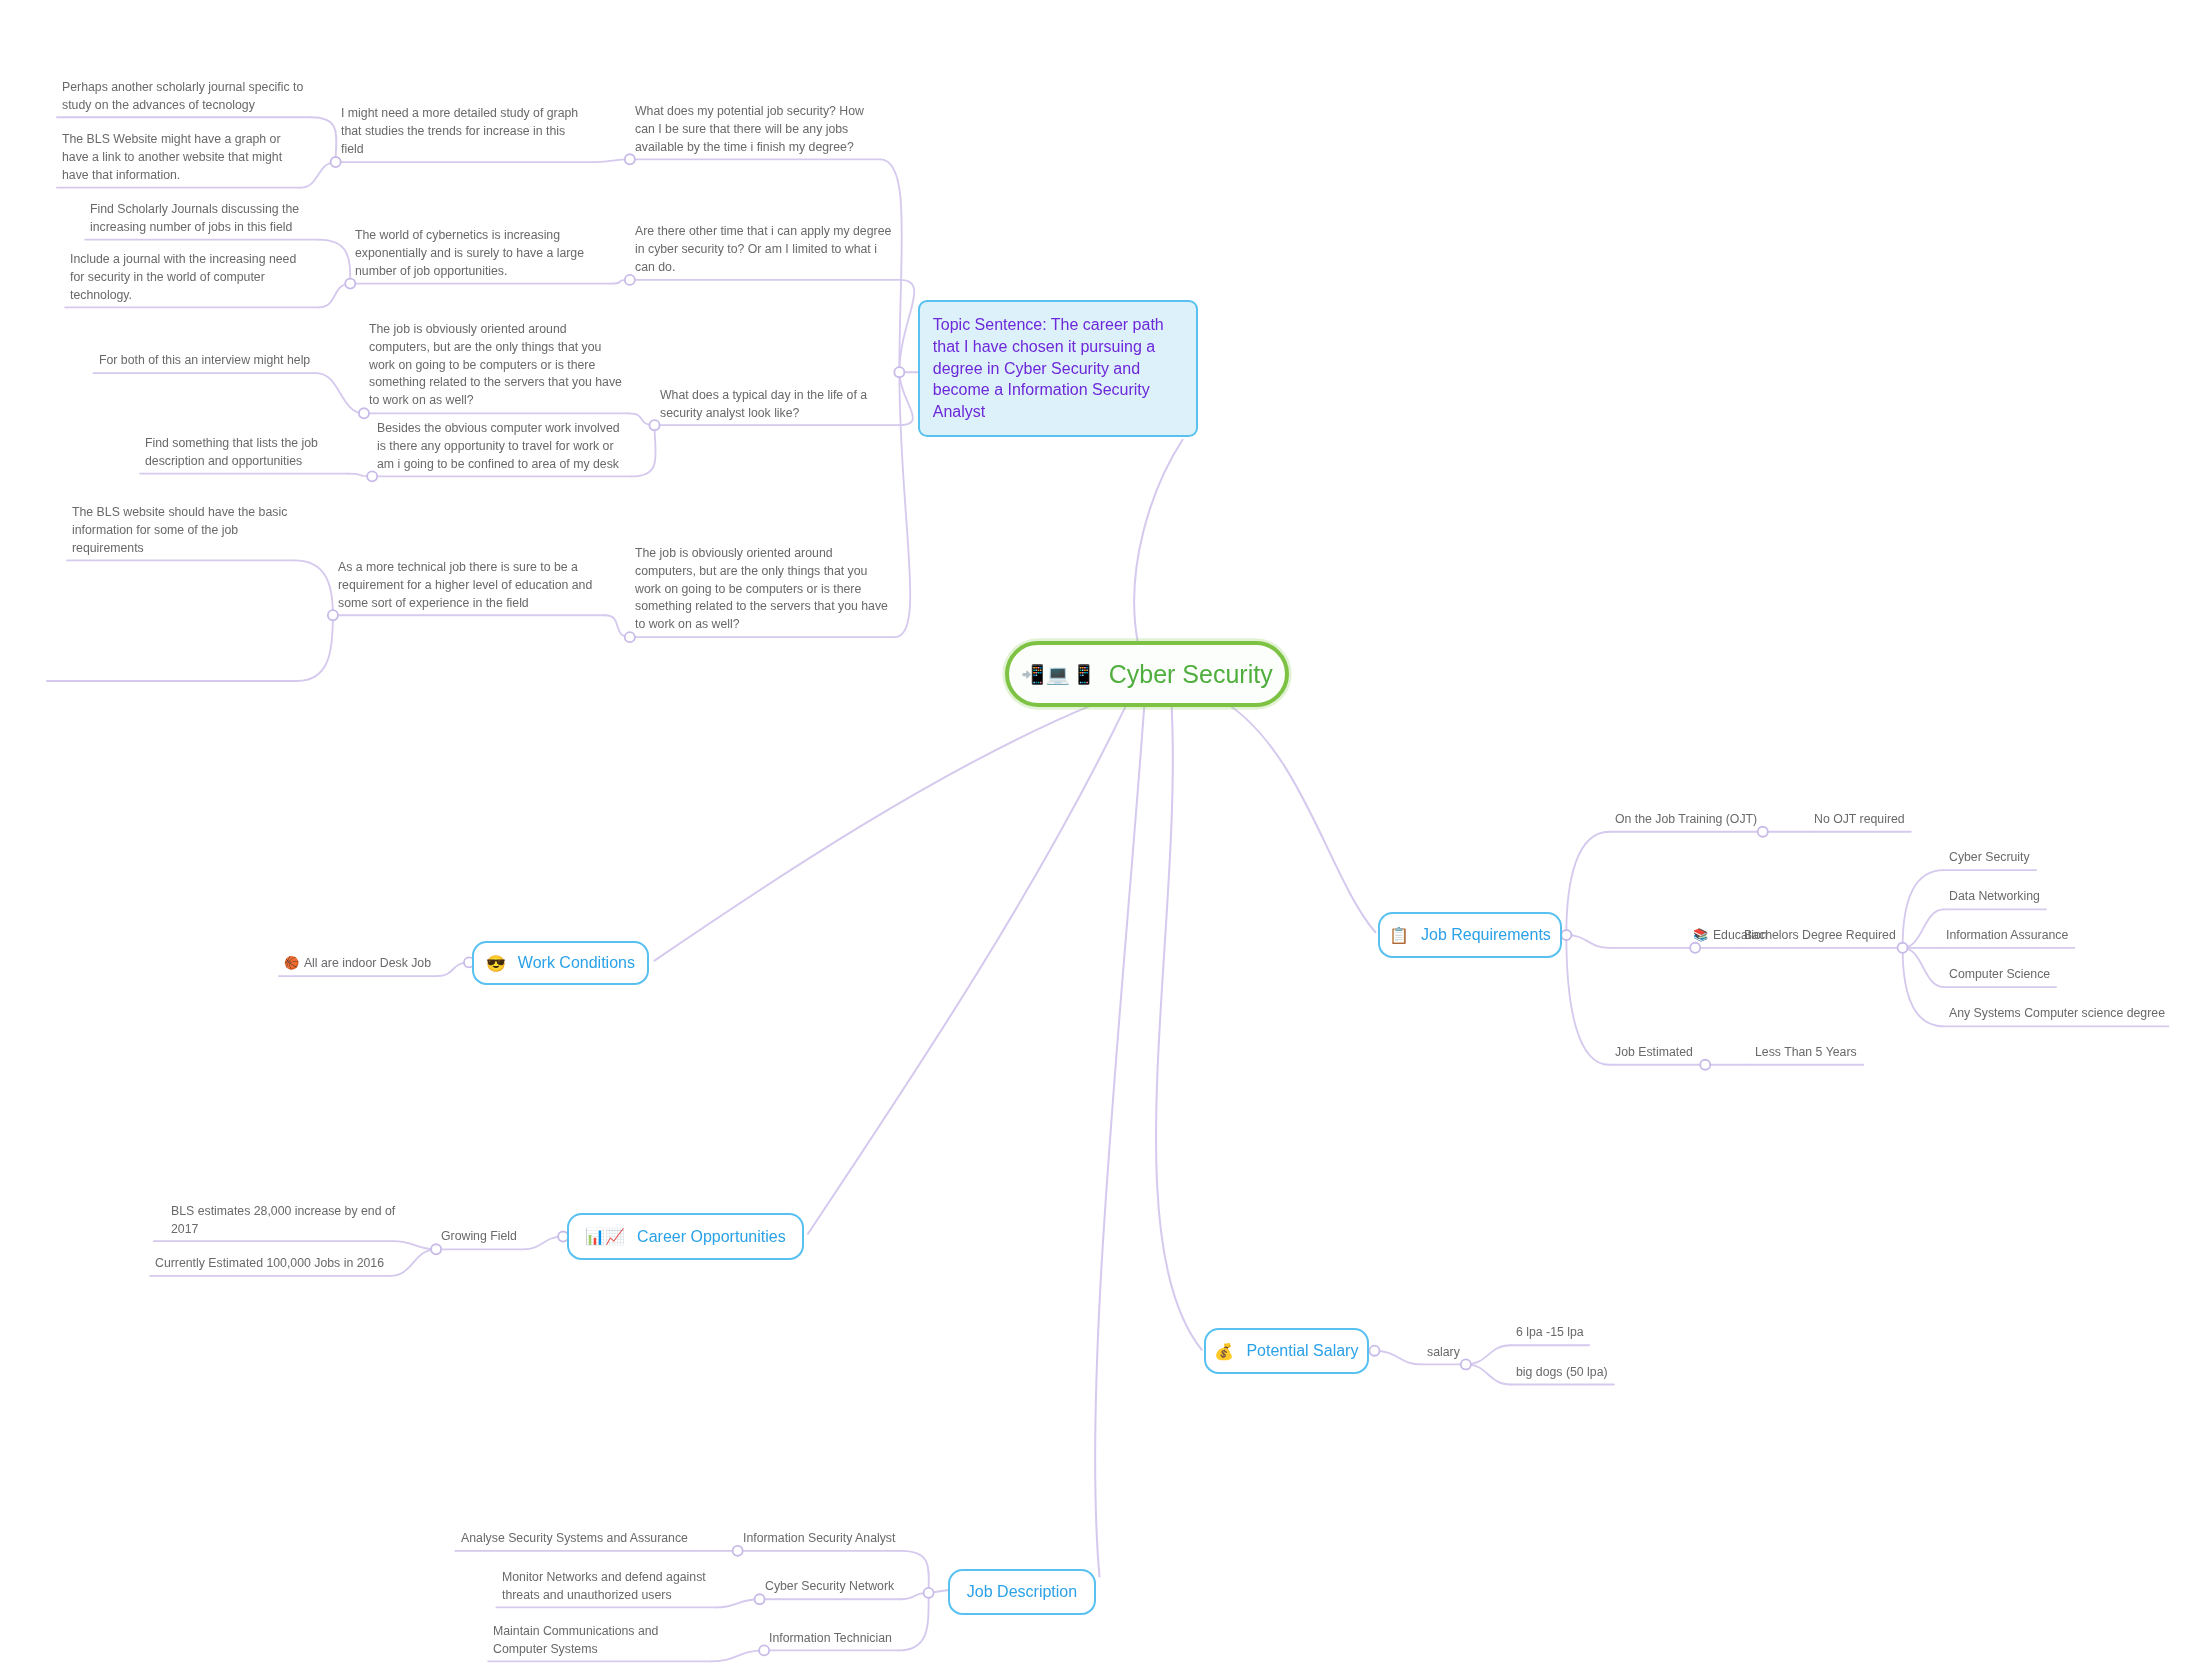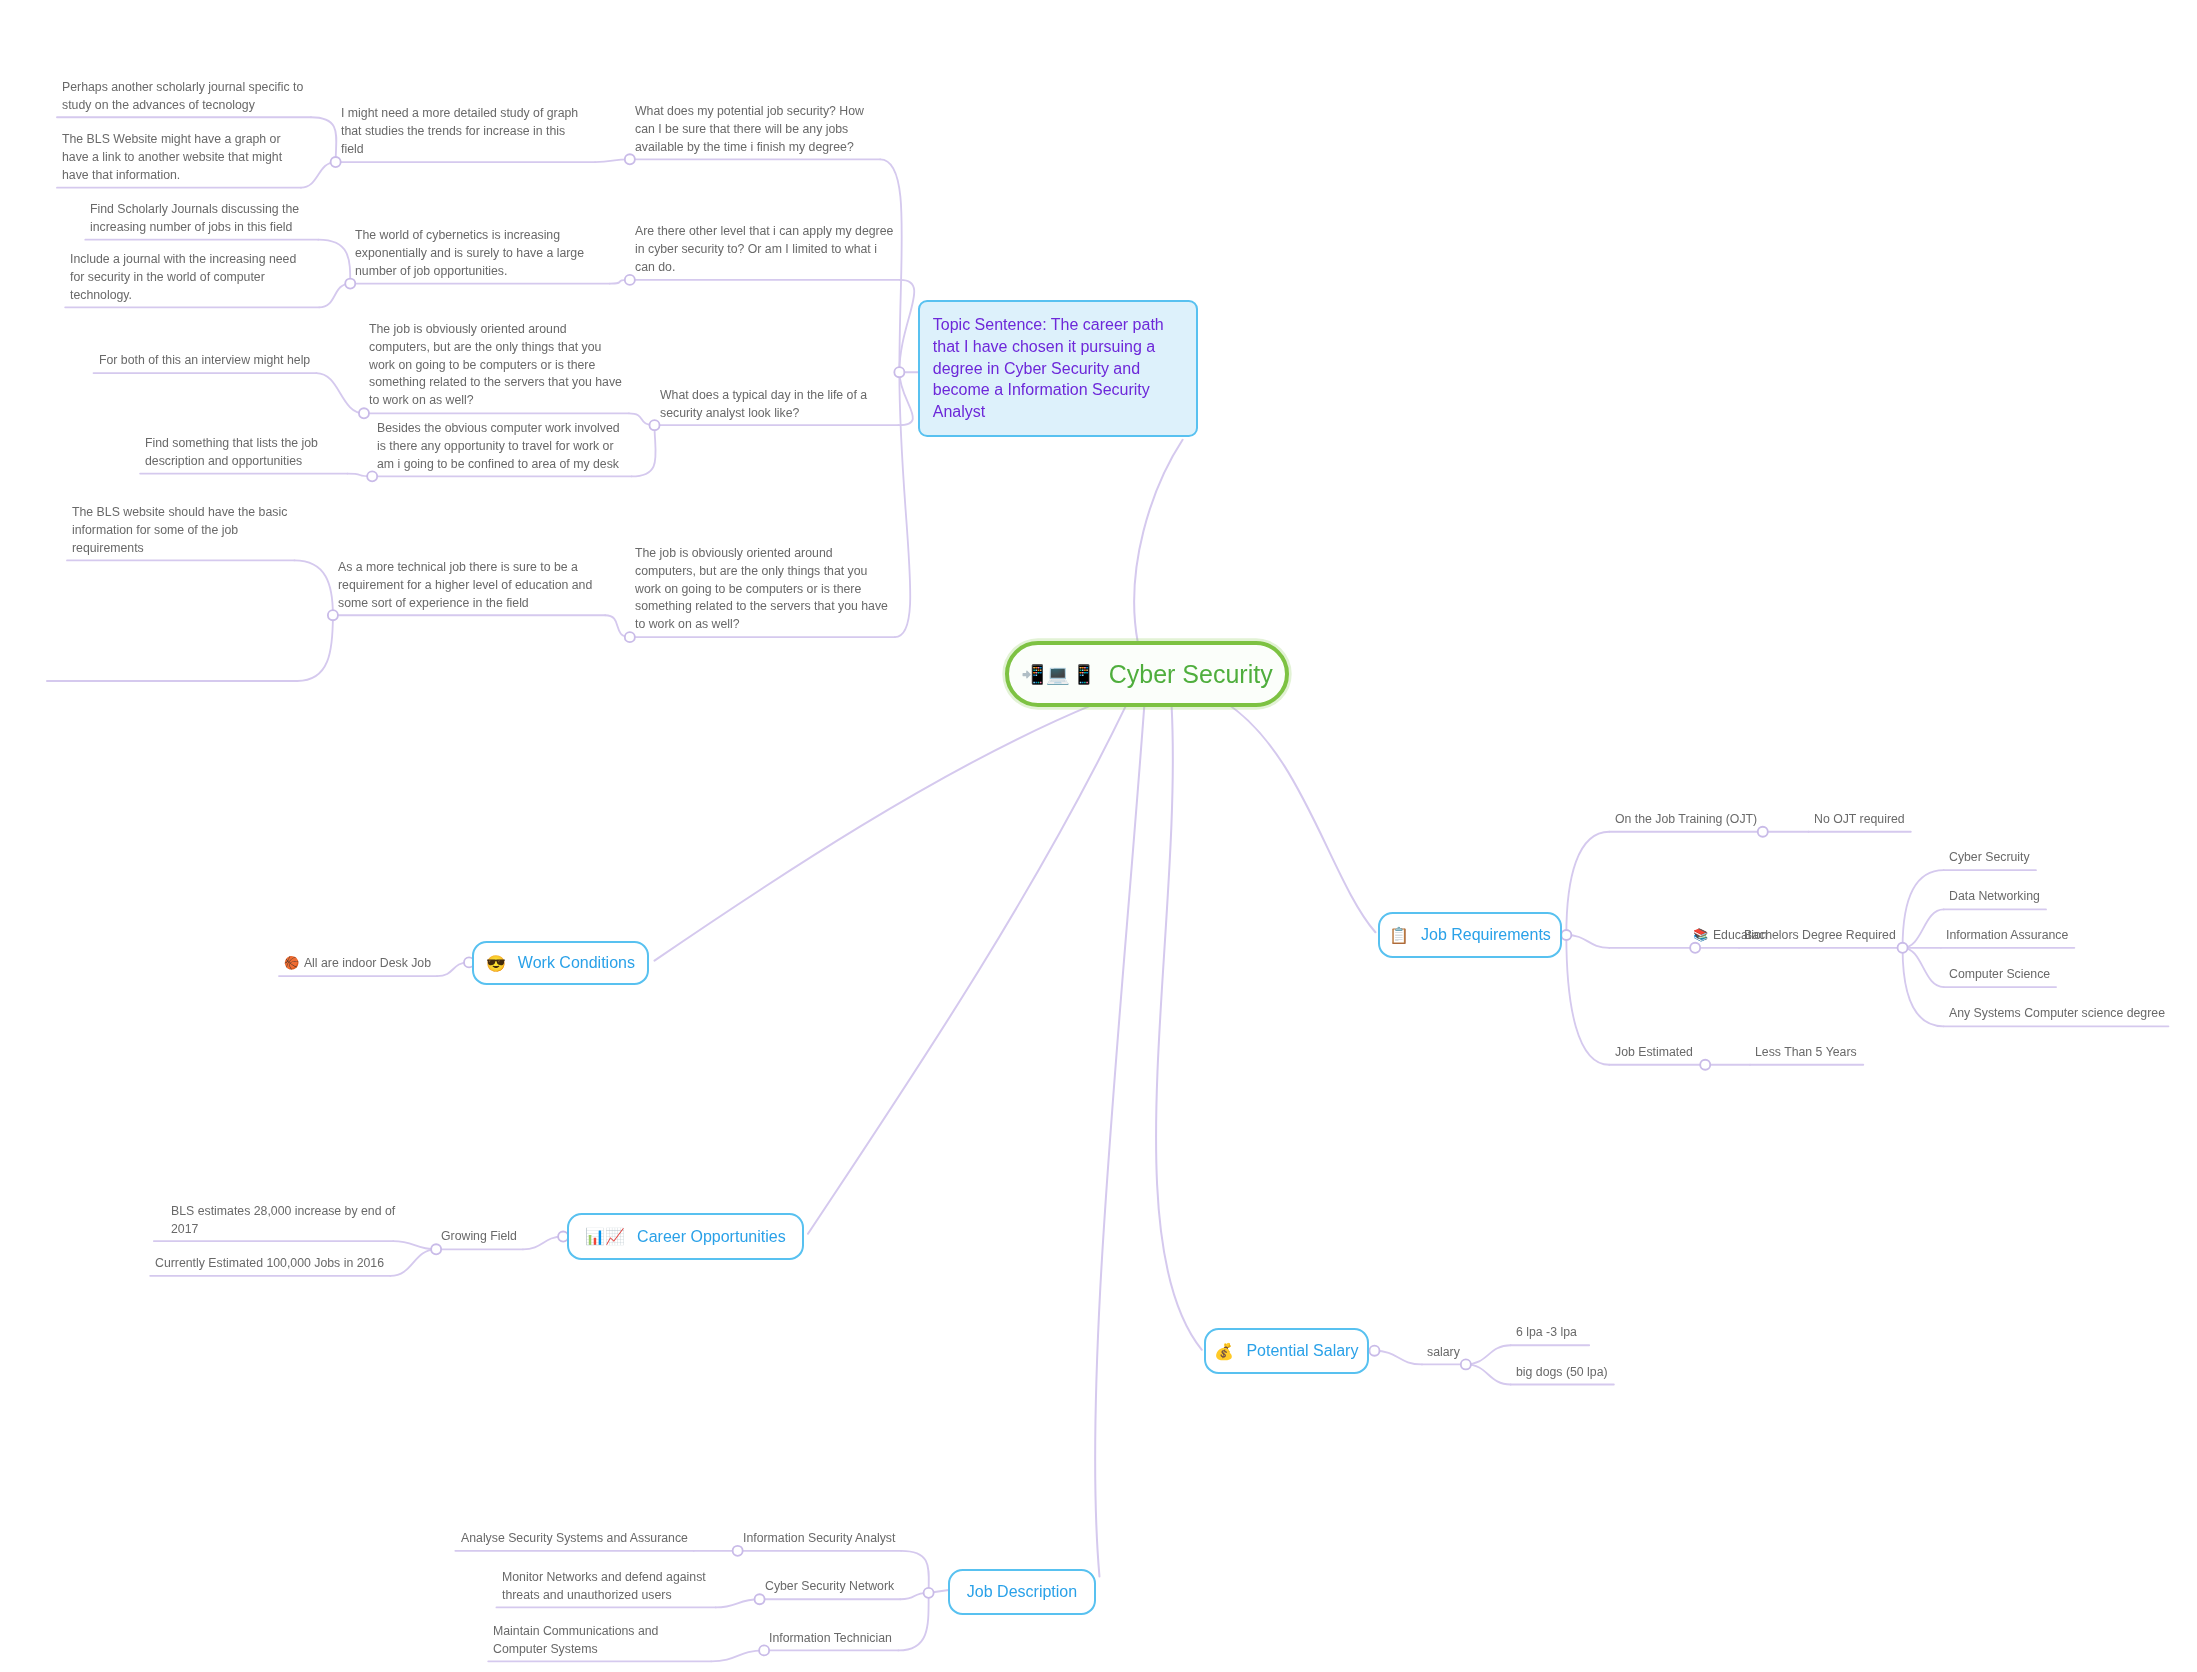--- a/index.html
+++ b/index.html
@@ -150,21 +150,21 @@
     </svg>
 
   <div class="label" id="n-perhaps_journal" style="left:62px;top:54px;width:243px">Perhaps another scholarly journal specific to study on the advances of tecnology</div>
   <div class="label" id="n-bls_graph" style="left:62px;top:106px;width:233px">The BLS Website might have a graph or have a link to another website  that might have that information.</div>
   <div class="label" id="n-detailed_study" style="left:341px;top:80px;width:249px">I might need a more detailed study of graph that studies the trends for increase in this field</div>
   <div class="label" id="n-q_job_security" style="left:635px;top:78px;width:239px">What does my potential job security? How can I be sure that there will be any jobs available by the time i finish my degree?</div>
 
   <div class="label" id="n-find_journals" style="left:90px;top:176px;width:222px">Find Scholarly Journals discussing the increasing number of jobs in this field</div>
   <div class="label" id="n-include_journal" style="left:70px;top:226px;width:243px">Include a journal with the increasing need for security in the world of computer technology.</div>
   <div class="label" id="n-cybernetics" style="left:355px;top:202px;width:249px">The world of cybernetics is increasing exponentially and is surely to have a large number of job opportunities.</div>
-  <div class="label" id="n-q_other_jobs" style="left:635px;top:198px;width:259px">Are there other level that i can apply my degree in cyber security to? Or am I limited to what i can do.</div>
+  <div class="label" id="n-q_other_jobs" style="left:635px;top:198px;width:259px">Are there other time that i can apply my degree in cyber security to? Or am I limited to what i can do.</div>
 
   <div class="label nw" id="n-interview_help" style="left:99px;top:327px">For both of this an interview might help</div>
   <div class="label" id="n-computers_servers_1" style="left:369px;top:296px;width:254px">The job is obviously oriented around computers, but are the only things that you work on going to be computers or is there something related to the servers that you have to work on as well?</div>
   <div class="label" id="n-q_typical_day" style="left:660px;top:362px;width:233px">What does a typical day in the life of a security analyst look like?</div>
 
   <div class="label" id="n-find_listing" style="left:145px;top:410px;width:196px">Find something that lists the job description and opportunities</div>
   <div class="label" id="n-besides_travel" style="left:377px;top:395px;width:249px">Besides the obvious computer work involved is there any opportunity to travel for work or am i going to be confined to area of my desk</div>
 
   <div class="label" id="n-bls_basic_info" style="left:72px;top:479px;width:217px">The BLS website should have the basic information for some of the job requirements</div>
   <div class="label" id="n-technical_req" style="left:338px;top:534px;width:261px">As a more technical job there is sure to be a requirement for a higher level of education and some sort of experience in the field</div>
@@ -209,21 +209,21 @@
   </div>
   <div class="label nw" id="n-growing" style="left:441px;top:1203px">Growing Field</div>
   <div class="label" id="n-bls28k" style="left:171px;top:1178px;width:228px">BLS estimates 28,000 increase by end of 2017</div>
   <div class="label nw" id="n-jobs2016" style="left:155px;top:1230px">Currently Estimated 100,000 Jobs in 2016</div>
 
   <div class="box" id="n-potential_salary" style="left:1204px;top:1303px;width:165px;height:46px">
     <span class="ic">💰</span>
     <span>Potential Salary</span>
   </div>
   <div class="label nw" id="n-salary_lbl" style="left:1427px;top:1319px">salary</div>
-  <div class="label nw" id="n-lpa615" style="left:1516px;top:1299px">6 lpa -3 lpa</div>
+  <div class="label nw" id="n-lpa615" style="left:1516px;top:1299px">6 lpa -15 lpa</div>
   <div class="label nw" id="n-bigdogs" style="left:1516px;top:1339px">big dogs (50 lpa)</div>
 
   <div class="box" id="n-job_description" style="left:948px;top:1544px;width:148px;height:46px">
     <span>Job Description</span>
   </div>
   <div class="label nw" id="n-isa" style="left:743px;top:1505px">Information Security Analyst</div>
   <div class="label nw" id="n-analyse" style="left:461px;top:1505px">Analyse Security Systems and Assurance</div>
   <div class="label nw" id="n-csn" style="left:765px;top:1553px">Cyber Security Network</div>
   <div class="label" id="n-monitor" style="left:502px;top:1544px;width:208px">Monitor Networks and defend against threats and unauthorized users</div>
   <div class="label nw" id="n-it_tech" style="left:769px;top:1605px">Information Technician</div>

